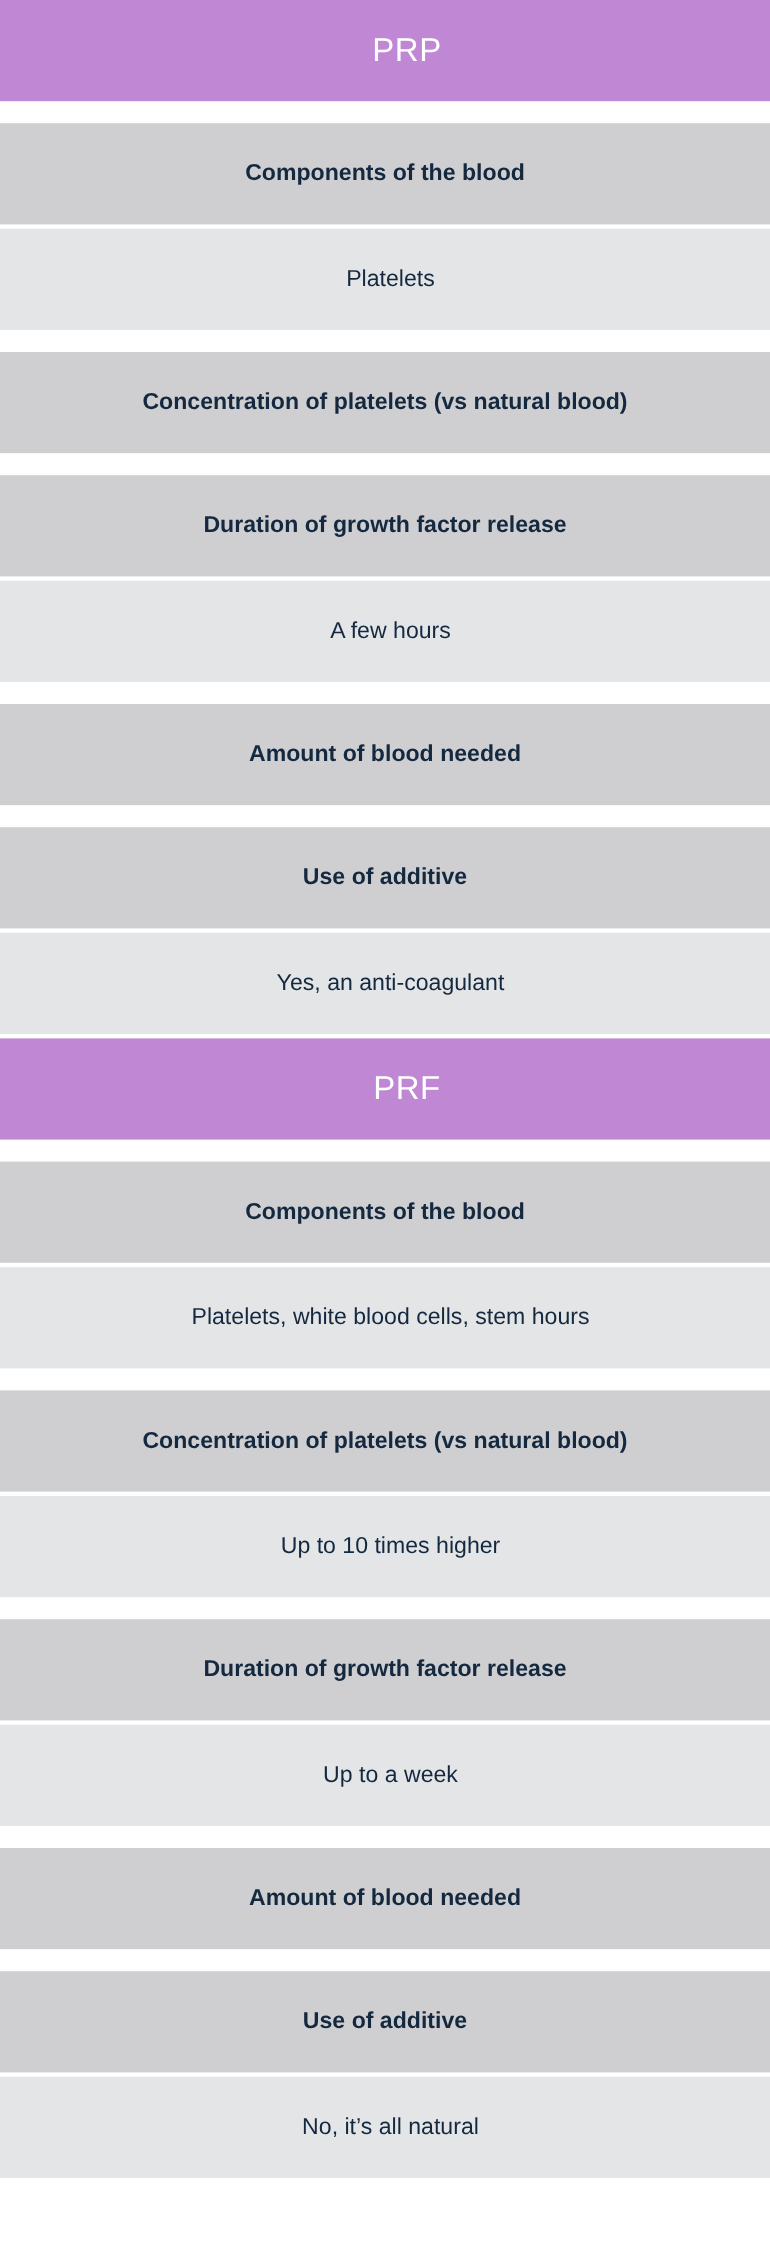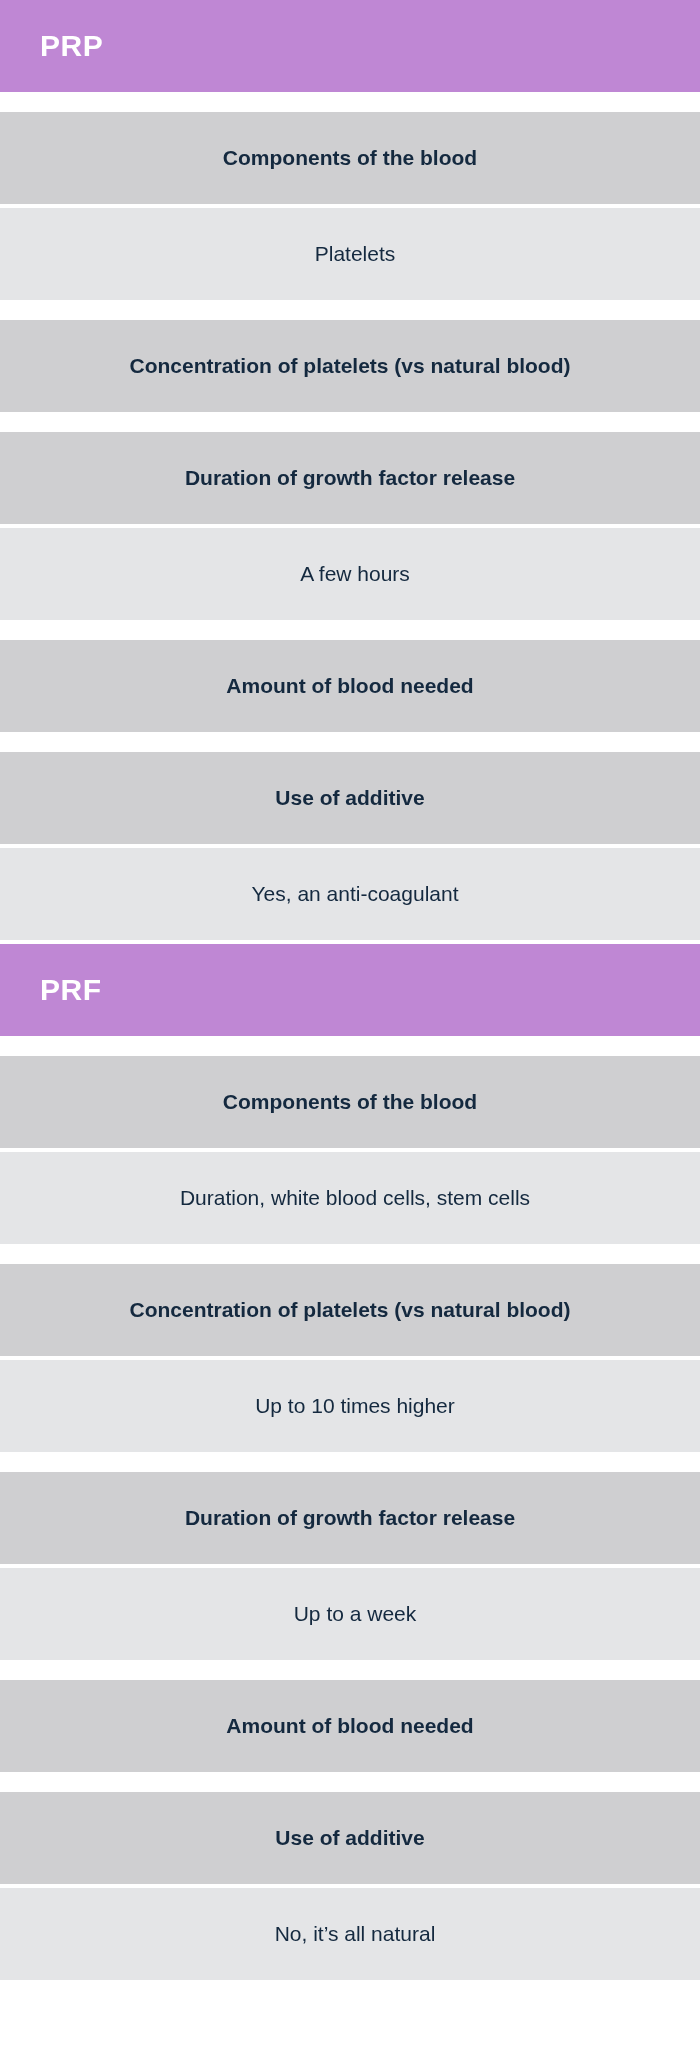--- a/index.html
+++ b/index.html
@@ -17,23 +17,23 @@
     margin: 0;
     padding: 0;
   }
   .section {
     width: 700px;
   }
   .section-header {
     background: #bf87d4;
     color: #ffffff;
     font-size: 30px;
-    font-weight: bold;
+    font-weight: normal;
     letter-spacing: 0.5px;
-    text-align: left;
+    text-align: center;
     height: 92px;
     line-height: 92px;
     width: 700px;
     box-sizing: border-box;
     padding-left: 40px;
   }
   .row-label {
     background: #cfcfd1;
     color: #14293f;
     font-size: 21px;
@@ -85,21 +85,21 @@
     <div class="row-label">Use of additive</div>
     <div class="row-value">Yes, an anti-coagulant</div>
   </div>
 
   <div class="gap"></div>
 
   <div class="section">
     <div class="section-header">PRF</div>
 
     <div class="row-label">Components of the blood</div>
-    <div class="row-value">Duration, white blood cells, stem cells</div>
+    <div class="row-value">Platelets, white blood cells, stem hours</div>
 
     <div class="row-label">Concentration of platelets (vs natural blood)</div>
     <div class="row-value">Up to 10 times higher</div>
 
     <div class="row-label">Duration of growth factor release</div>
     <div class="row-value">Up to a week</div>
 
     <div class="row-label">Amount of blood needed</div>
 
     <div class="row-label">Use of additive</div>

